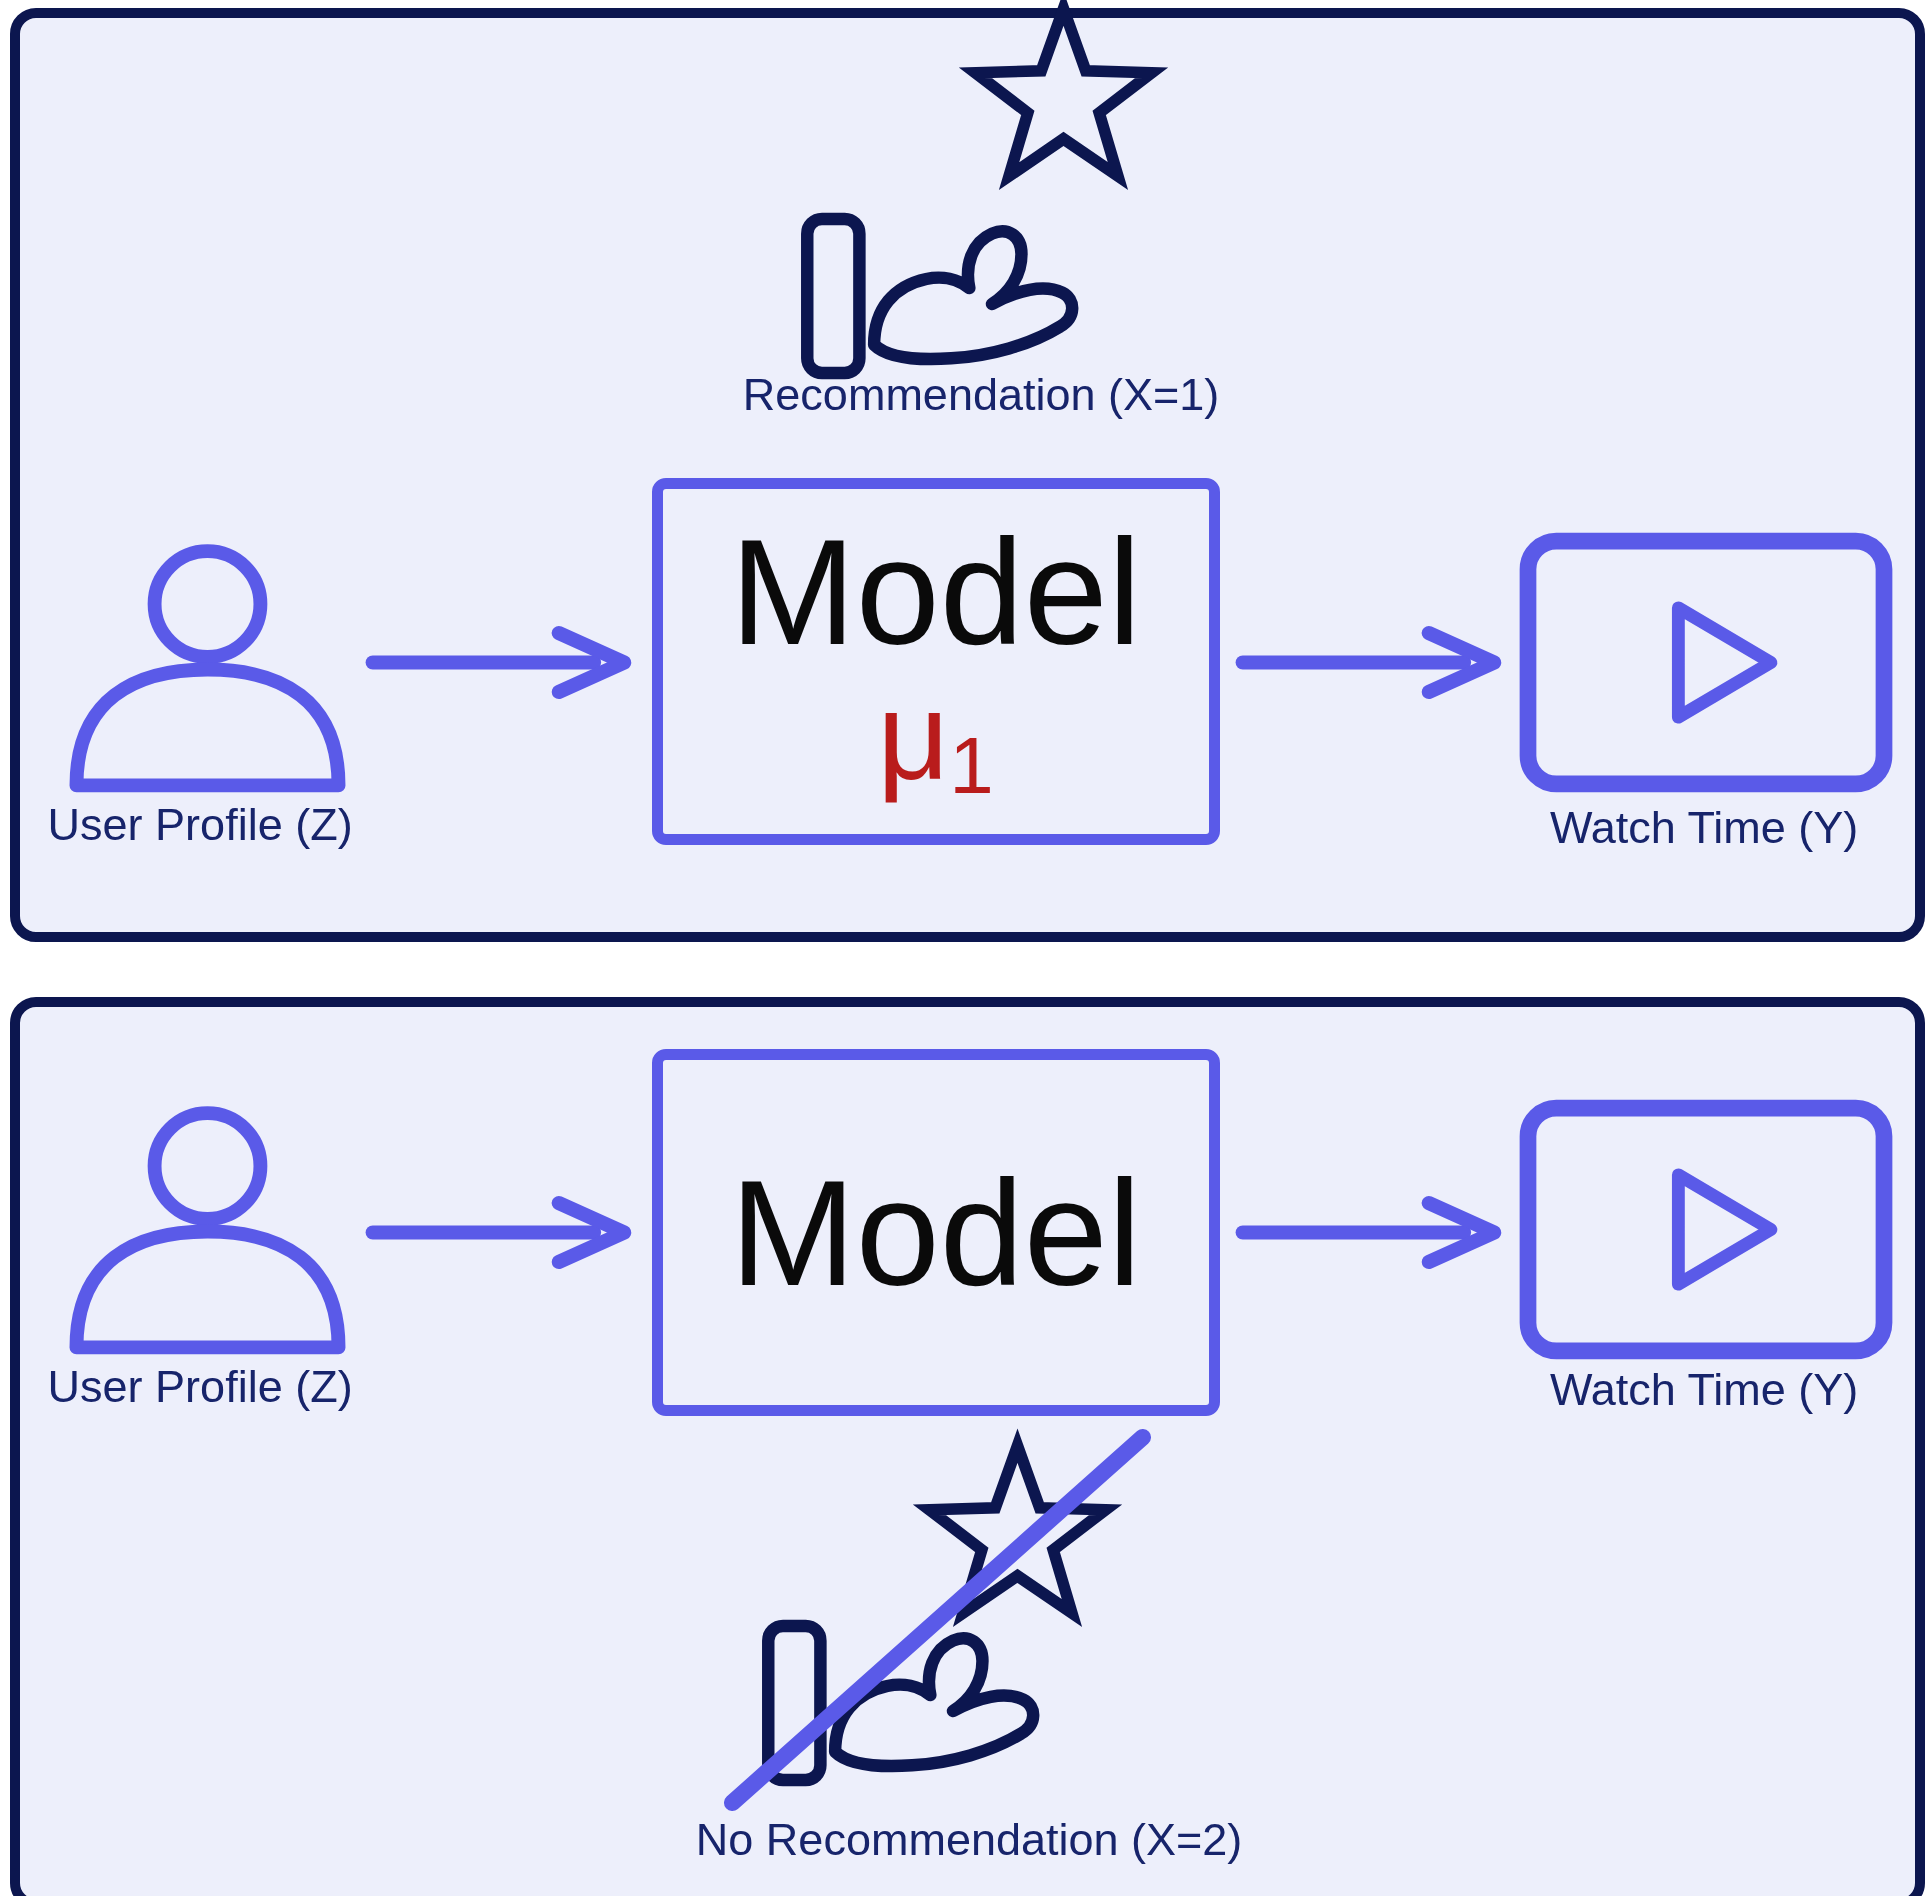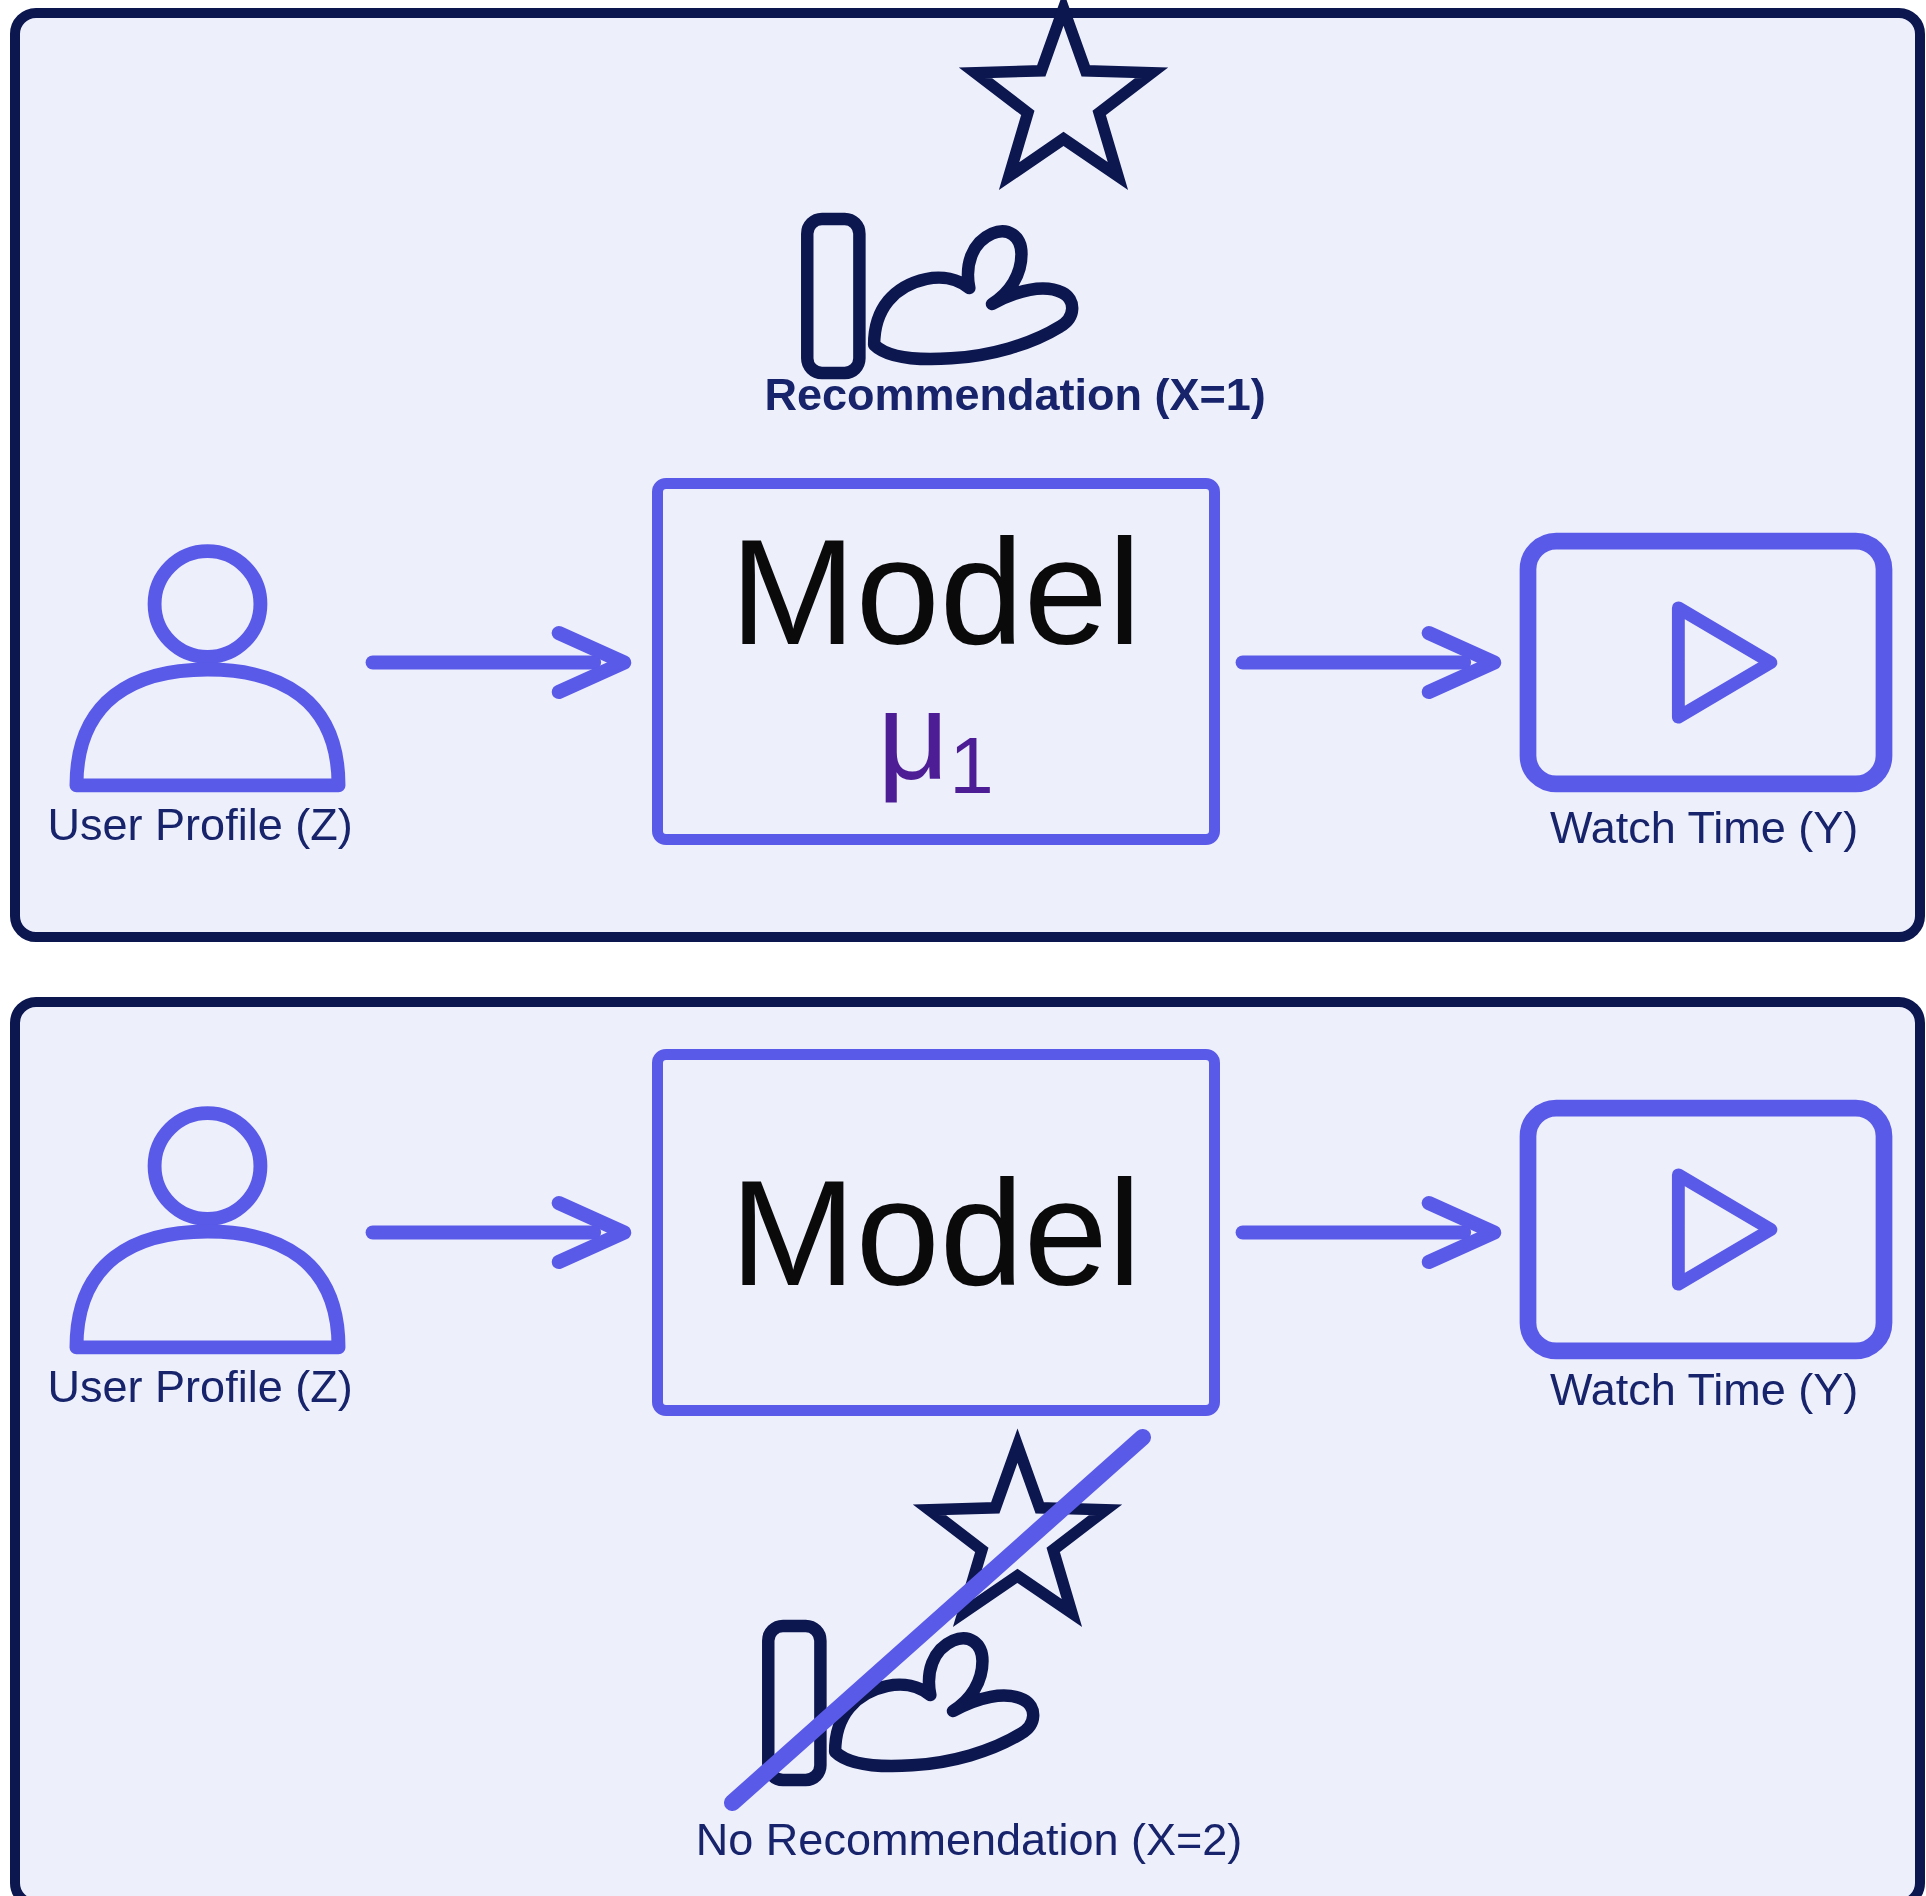--- a/index.html
+++ b/index.html
@@ -42,21 +42,21 @@
     box-sizing: border-box;
   }
   .model-word {
     font-size: 151px;
     line-height: 1.0;
     color: #0a0a0a;
   }
   .mu-line {
     font-size: 125px;
     line-height: 1.0;
-    color: #4c1d95;
+    color: #b91c1c;
     margin-top: 6.4px;
   }
   .mu-line sub {
     font-size: 80px;
     vertical-align: -0.18em;
   }
   svg { display: block; overflow: visible; }
   .stroke-navy   { stroke: #0c164f; fill: none; }
   .stroke-purple { stroke: #5a5ae8; fill: none; }
 </style>
@@ -84,21 +84,21 @@
                    C184,14 196,22 196,38
                    C196,56 186,72 170,82
                    C192,70 216,64 232,72
                    C244,78 244,94 230,102
                    C204,118 168,128 134,130
                    C104,132 78,130 66,118 Z"></path>
         </g>
       </svg>
     </div>
 
-    <div class="label center" style="left:546px; top:352px; width:899px;font-weight:bold;">Recommendation (X=1)</div>
+    <div class="label center" style="left:512px; top:352px; width:899px;">Recommendation (X=1)</div>
 
     <div class="abs" style="left:35px; top:523px;">
       <svg width="305" height="252" viewBox="0 0 240 200">
         <g class="stroke-purple" stroke-width="11" stroke-linejoin="round">
           <circle cx="120" cy="50" r="42"></circle>
           <path d="M16,194 C16,126 62,102 120,102 C178,102 224,126 224,194 Z"></path>
         </g>
       </svg>
     </div>
 

